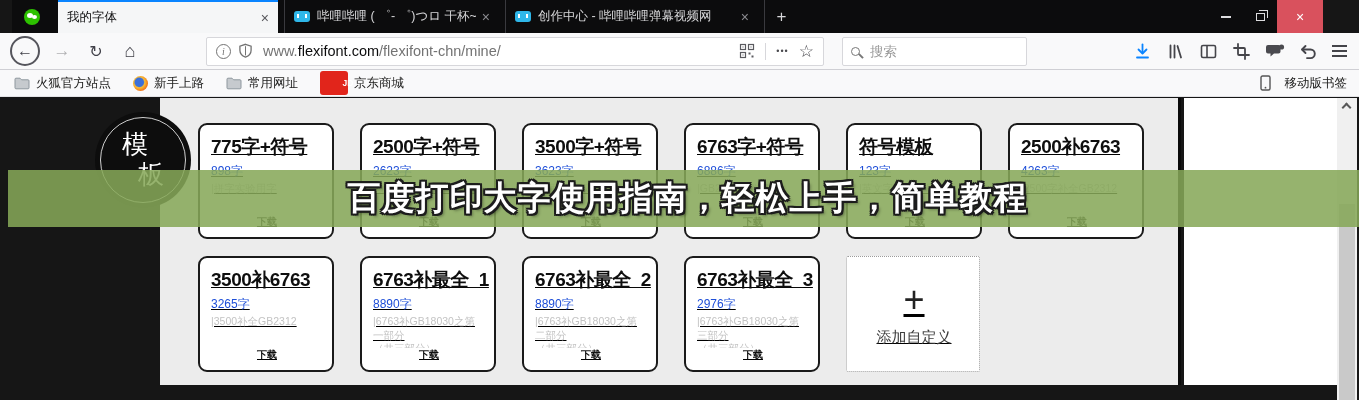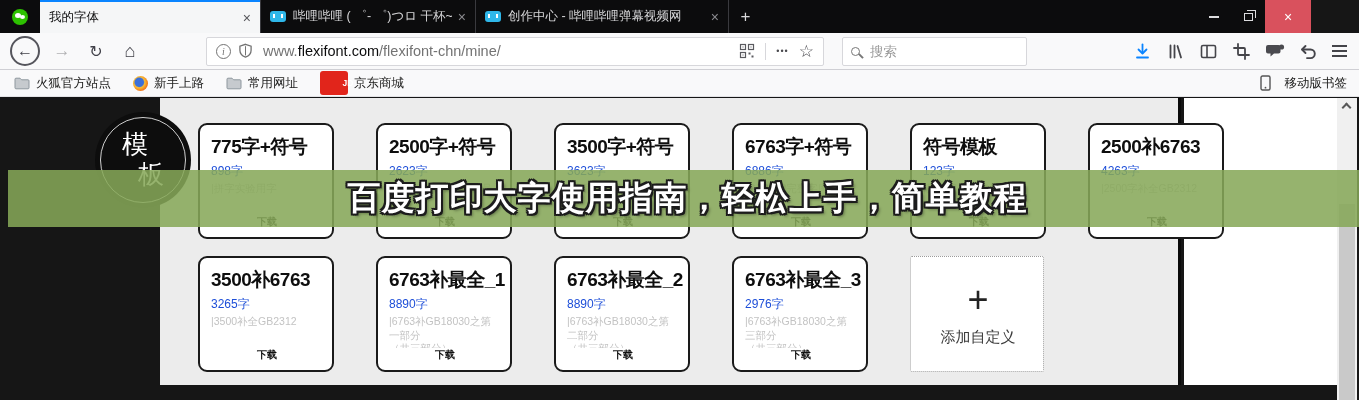--- a/index.html
+++ b/index.html
@@ -1,22 +1,22 @@
 <!DOCTYPE html>
 <html style="--accent_blue: #0a84ff; --close_red: #d9515d; --banner_green: rgba(134,168,88,0.87); --wechat_green: #2dc100; --bilibili_blue: #2fb7e9; --jd_red: #e1251b; --download_blue: #0a84ff;"><head>
 <meta charset="utf-8">
 <style>
   html,body{margin:0;padding:0;background:#000;}
   *{box-sizing:border-box;}
   .screen{position:relative;width:1359px;height:400px;overflow:hidden;
     font-family:"Liberation Sans","DejaVu Sans",sans-serif;background:#161616;}
 
   
-  .tabbar{position:absolute;top:0;left:0;width:1311px;height:33px;background:#0c0c0d;
-    display:flex;align-items:stretch;}
+  .tabbar{position:absolute;top:0;left:12px;width:1311px;height:33px;background:#0c0c0d;
+    display:flex;align-items:stretch;gap:6px;}
   .pinned-wrap{width:40px;display:flex;align-items:center;justify-content:center;}
   .wechat-dot{width:16px;height:16px;border-radius:50%;background:var(--wechat_green,#2dc100);position:relative;}
   .wechat-dot::before{content:"";position:absolute;left:3px;top:4px;width:6px;height:5px;border-radius:50%;background:#fff;}
   .wechat-dot::after{content:"";position:absolute;left:8px;top:6px;width:5px;height:4px;border-radius:50%;background:#fff;}
   .tab{display:flex;align-items:center;padding:0 9px;font-size:12.5px;min-width:0;}
   .tab.active{width:220px;background:#f5f6f7;color:#0c0c0d;border-top:2px solid var(--accent_blue,#0a84ff);}
   .tab.inactive{width:215px;color:#d8d8da;border-left:1px solid #3a3a3e;}
   .tab.inactive.t3{width:253px;}
   .tab-label{flex:1;white-space:nowrap;overflow:hidden;min-width:0;}
   .tab-close{margin-left:6px;font-size:14px;color:#8c8c90;flex:0 0 auto;}
@@ -84,21 +84,21 @@
   .panel{position:absolute;left:160px;top:0;width:1021px;height:287px;background:#ececec;
     border-right:3px solid #0a0a0a;}
   .right-white{position:absolute;left:1184px;top:0;width:153px;height:287px;background:#ffffff;}
   .logo-circle{position:absolute;left:95px;top:14px;width:96px;height:96px;border-radius:50%;background:#0d0d0d;
     display:flex;flex-direction:column;align-items:center;justify-content:center;z-index:2;
     color:#fff;font-family:"Liberation Serif","DejaVu Serif",serif;font-size:26px;line-height:1.15;}
   .logo-circle::before{content:"";position:absolute;inset:5px;border:1.5px solid rgba(255,255,255,.8);border-radius:50%;}
   .logo-l1{margin-right:16px;}
   .logo-l2{margin-left:16px;}
 
-  .card-row{position:absolute;left:160px;display:flex;gap:42px;padding-left:38px;z-index:1;}
+  .card-row{position:absolute;left:160px;display:flex;gap:26px;padding-left:38px;z-index:1;text-decoration:underline;}
   .card-row.r0{top:25px;}
   .card-row.r1{top:158px;}
   .card{width:136px;height:116px;background:#fff;border:2px solid #1a1a1a;border-radius:9px;
     padding:9px 9px 8px 11px;display:flex;flex-direction:column;flex:0 0 auto;}
   .card-title{font-size:19px;font-weight:bold;color:#0e0e0e;white-space:nowrap;letter-spacing:-0.5px;}
   .card-count{font-size:12px;color:#1d4ed8;margin-top:3px;}
   .card-desc{font-size:10.5px;color:#c3c3c3;line-height:1.3;margin-top:2px;overflow:hidden;}
   .card-dl{margin-top:auto;text-align:center;font-size:10px;font-weight:bold;color:#111;}
   .card.add-card{border:1.5px dotted #9b9b9b;border-radius:2px;width:134px;align-items:center;justify-content:center;gap:10px;}
   .add-plus{font-size:36px;font-weight:300;color:#222;line-height:1;}

